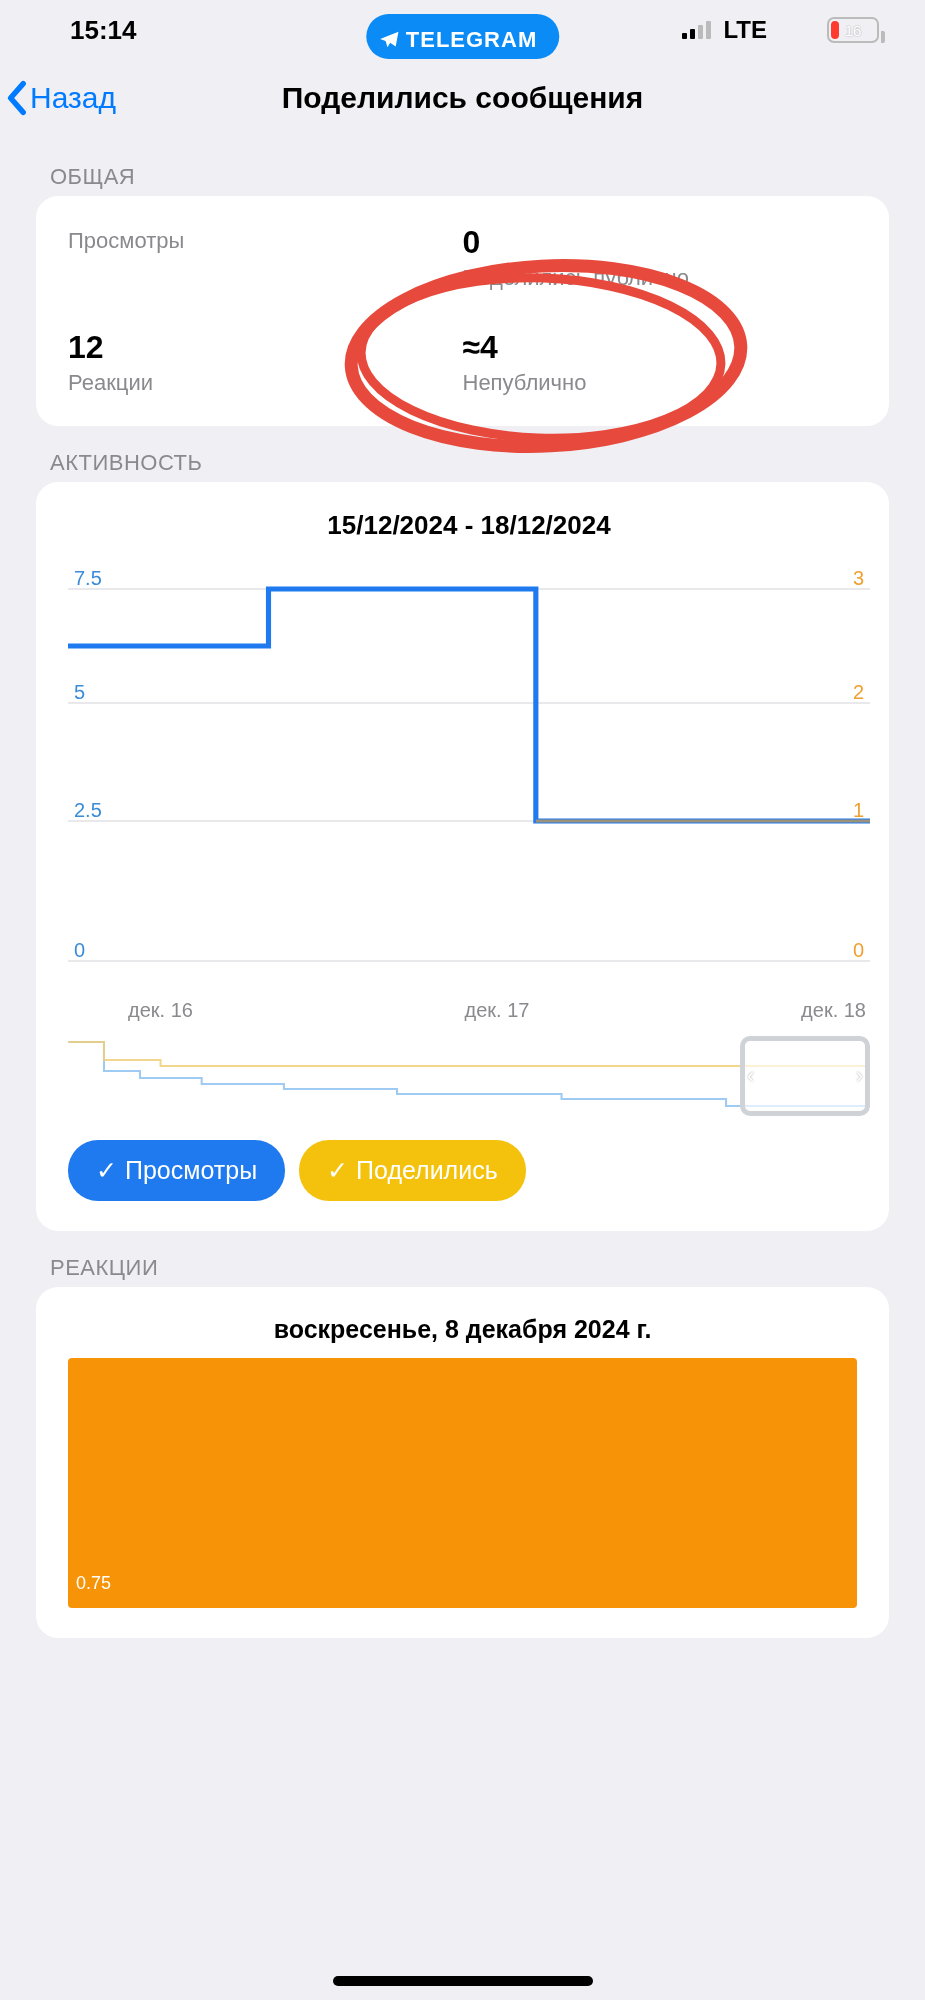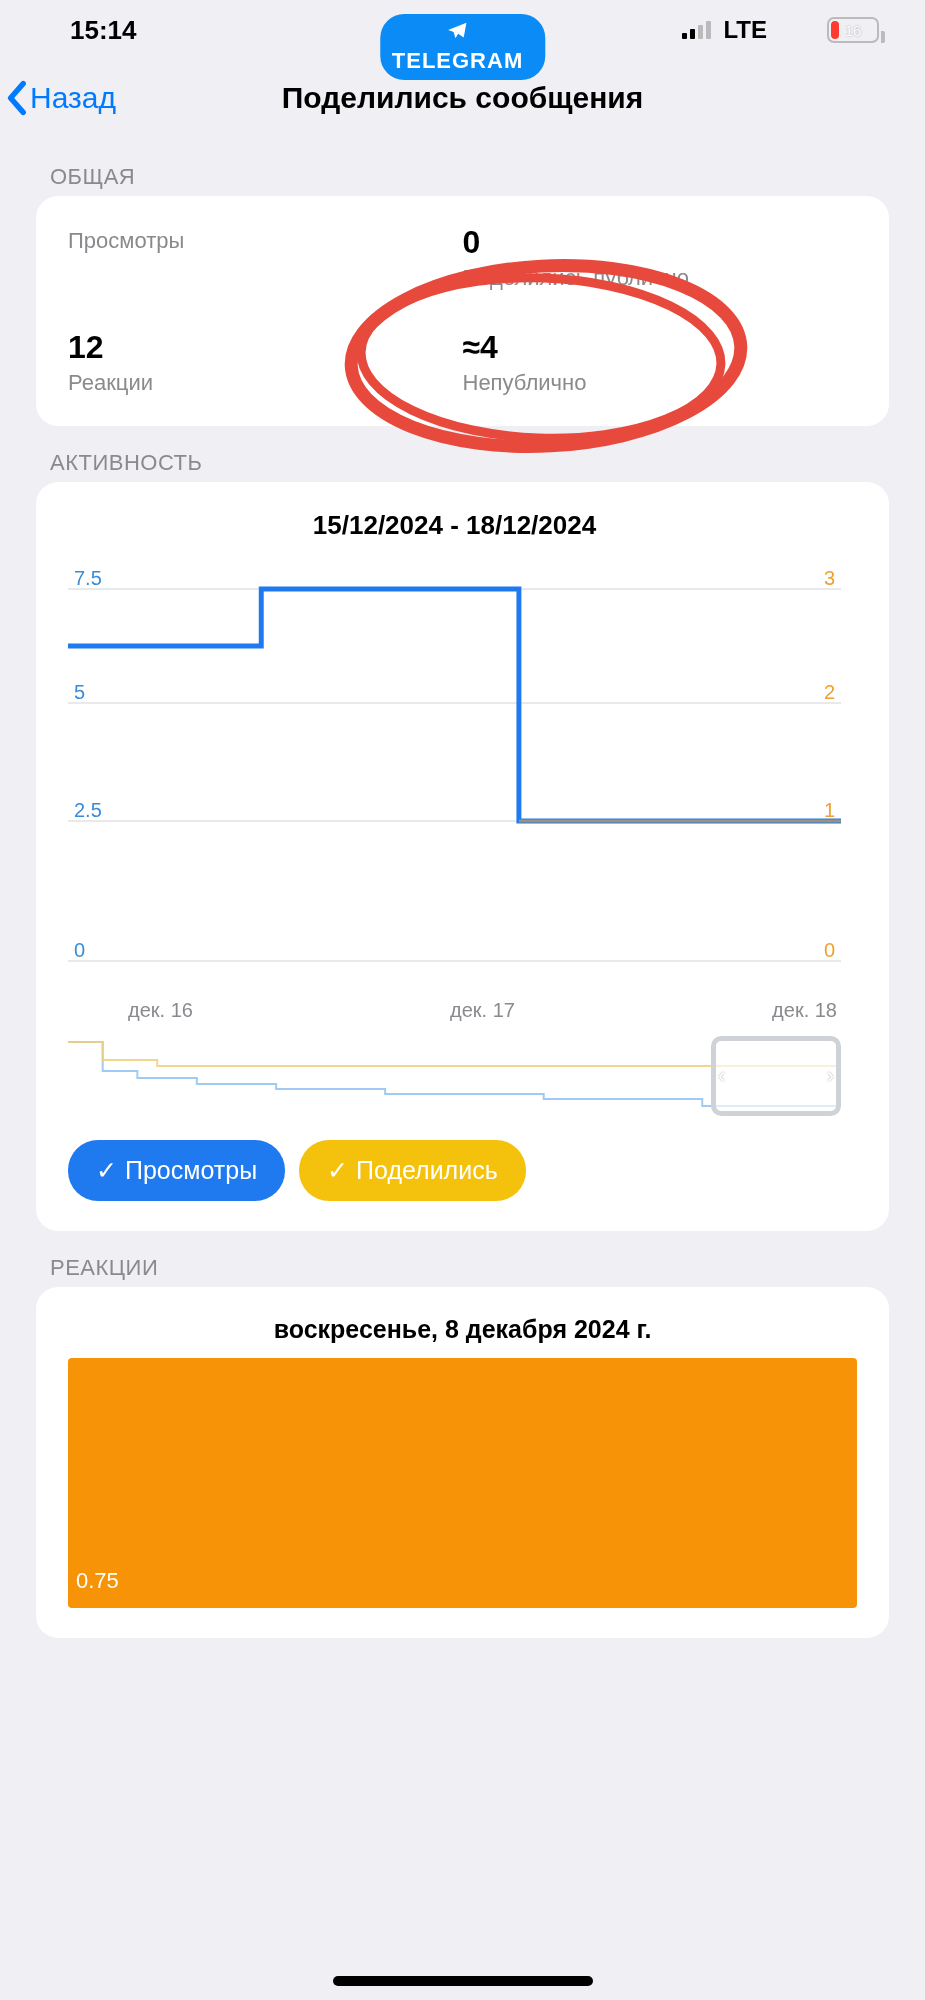--- a/index.html
+++ b/index.html
@@ -25,26 +25,25 @@
 .telegram-pill {
   position: absolute;
   left: 50%;
   transform: translateX(-50%);
   top: 14px;
   background: #0b8bf5;
   color: #fff;
   font-weight: 700;
   font-size: 22px;
   letter-spacing: 1px;
-  padding: 6px 22px 6px 12px;
+  padding: 13px 22px 6px 12px;
   border-radius: 24px;
   display: flex;
   align-items: center;
   gap: 6px;
-  flex-direction: column;
 }
 .telegram-pill svg { width: 22px; height: 22px; }
 .signal-bars { display: inline-flex; align-items: flex-end; gap: 3px; height: 18px; }
 .signal-bars span { width: 5px; background: #000; border-radius: 1px; }
 .signal-bars span.dim { background: #bbb; }
 .bar1{height:6px}.bar2{height:10px}.bar3{height:14px}.bar4{height:18px}
 .lte { font-weight: 700; font-size: 24px; margin-left:4px;}
 .battery { display: inline-flex; align-items: flex-end; margin-left:4px;padding-left:48px;}
 .battery-body { width: 52px; height: 26px; border: 2px solid #bbb; border-radius: 7px; position: relative; display:flex; align-items:center; padding:2px;}
 .battery-cap { width: 4px; height: 12px; background: #bbb; border-radius: 0 2px 2px 0; margin-left:2px;}
@@ -92,21 +91,21 @@
 .stat-value { font-size: 32px; font-weight: 600; }
 .stat-label { color: #8a8a8e; font-size: 22px; margin-top: 4px; }
 .red-circle {
   position: absolute;
   left: 295px;
   top: 50px;
   width: 430px;
   height: 220px;
   pointer-events: none;
 }
-.activity-card { padding: 20px 48px 30px 32px; }
+.activity-card { padding: 20px 19px 30px 32px; }
 .chart-title { text-align: center; font-size: 26px; font-weight: 700; margin: 8px 0 24px 0; }
 .chart-area { position: relative; height: 420px; margin-top: 30px; }
 .chart-svg { width: 100%; height: 100%; }
 .grid-line { stroke: #d4d4d8; stroke-width: 1; }
 .y-label-left { position: absolute; left: 6px; color: #3a8cd8; font-size: 20px; }
 .y-label-right { position: absolute; right: 6px; color: #f0a030; font-size: 20px; }
 .x-labels { display:flex; justify-content:space-between; padding: 8px 0 0 60px; color:#8a8a8e; font-size:20px;}
 .x-labels span:last-child { margin-right: 4px;}
 .mini-chart {
   position: relative;
@@ -139,21 +138,21 @@
   padding: 16px 28px;
   display: inline-flex;
   align-items: center;
   gap: 8px;
 }
 .chip-blue { background: #1f7af0; }
 .chip-yellow { background: #f4c20d; }
 .reactions-card { padding: 20px 32px 30px 32px; }
 .reactions-title { text-align: center; font-size: 25px; font-weight: 700; margin: 8px 0 14px 0; }
 .reactions-chart { height: 250px; position: relative; background: #f79306; border-radius:4px; margin-top:10px;}
-.reactions-y { position:absolute; left:8px; color:#fff; font-size:22px; }
+.reactions-y { position:absolute; left:8px; color:#fff; font-size:18px; }
 .home-indicator {
   position: absolute;
   bottom: 14px;
   left: 50%;
   transform: translateX(-50%);
   width: 260px;
   height: 10px;
   background: #000;
   border-radius: 8px;
 }

